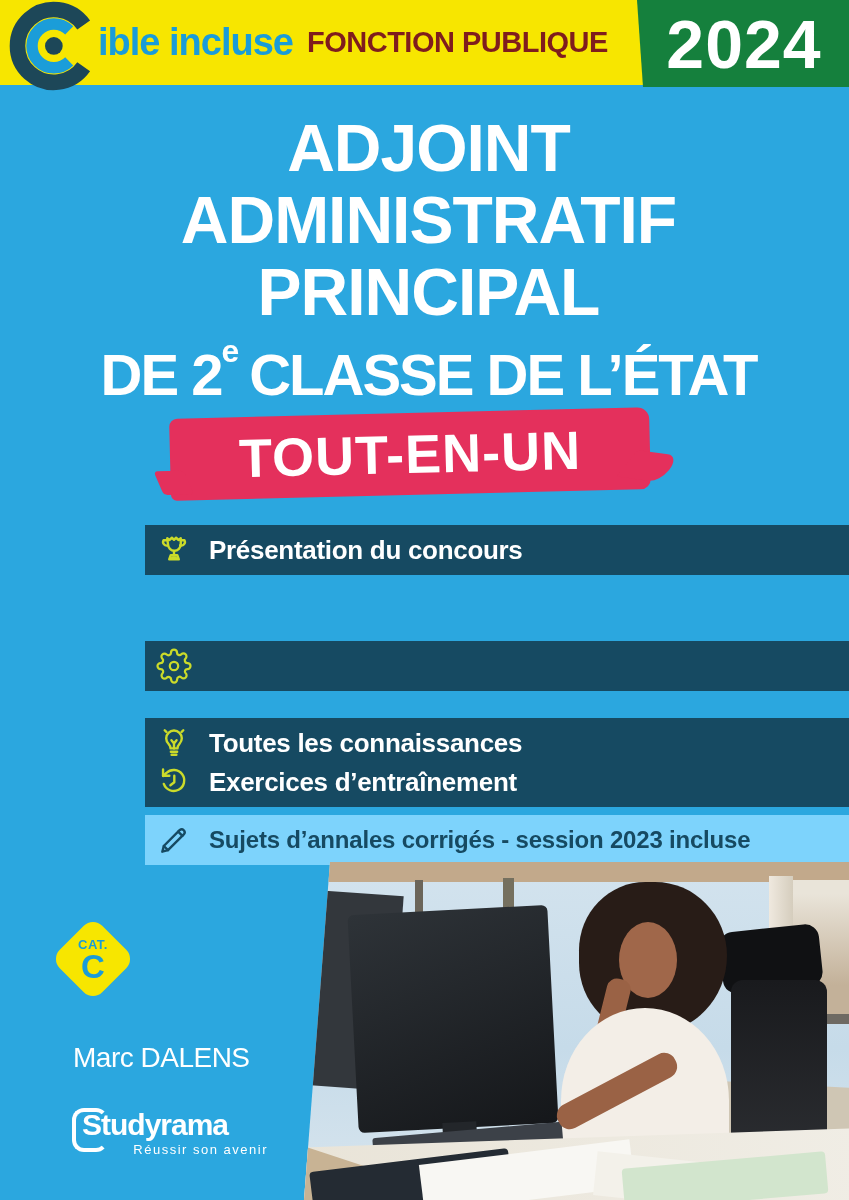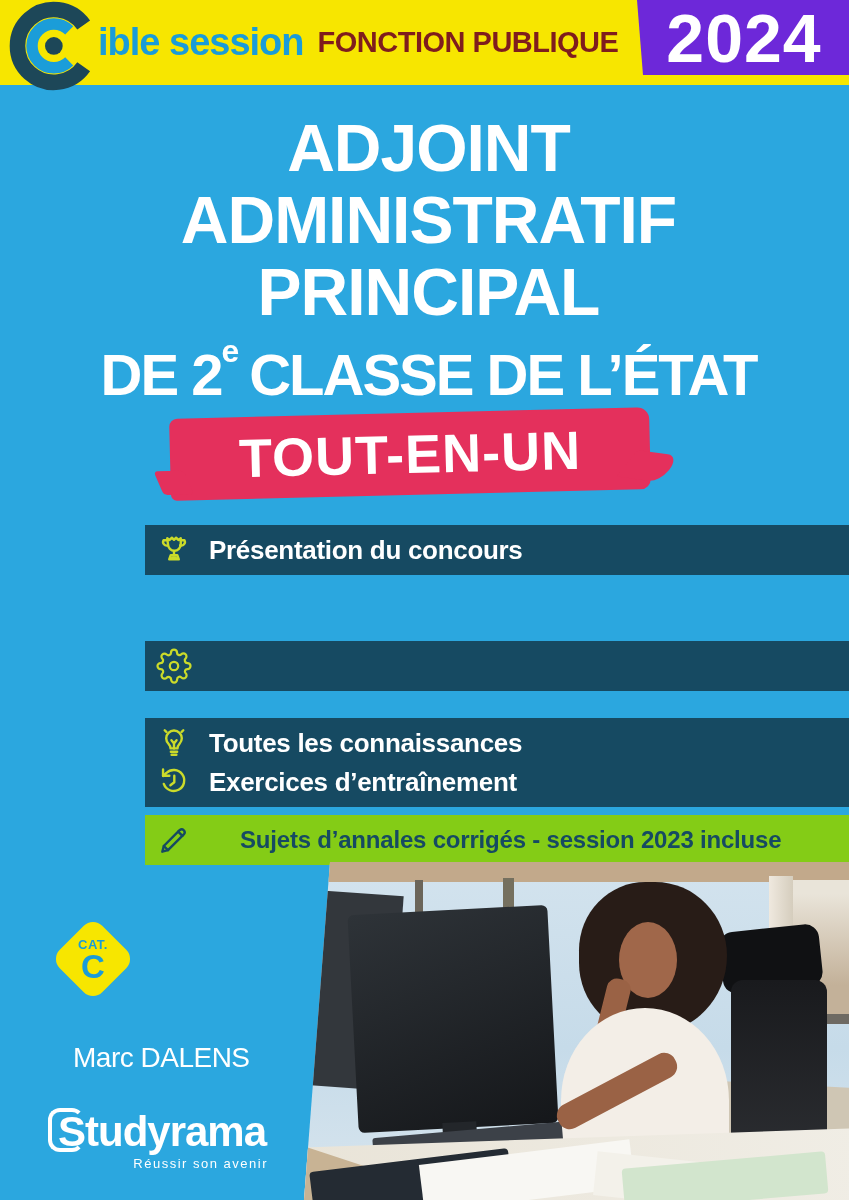--- a/index.html
+++ b/index.html
@@ -5,21 +5,21 @@
   html,body{margin:0;padding:0;}
   body{font-family:"Liberation Sans", sans-serif; background:#9fb3bf;}
   .page{position:relative;width:849px;height:1200px;background:#2ba7df;overflow:hidden;}
 
   
   .top-banner{position:absolute;left:0;top:0;width:849px;height:85px;background:#f7e600;}
   .brand-logo{position:absolute;left:6px;top:-4px;width:104px;height:104px;z-index:3;}
   .brand-text{position:absolute;left:98px;top:0;height:85px;display:flex;align-items:center;z-index:2;}
   .brand-cible{font-size:38px;font-weight:700;color:#1a9cd8;letter-spacing:-1px;}
   .brand-series{font-size:29px;font-weight:600;color:#7f1d1d;letter-spacing:-0.5px;margin-left:14px;}
-  .year-box{position:absolute;left:627px;top:0;width:222px;height:75px;background:#6d28d9;
+  .year-box{position:absolute;left:627px;top:0;width:222px;height:87px;background:#15803d;
             clip-path:polygon(10px 0,100% 0,100% 100%,16px 100%);
             display:flex;align-items:center;justify-content:center;z-index:4;}
   .year{color:#fff;font-size:68px;font-weight:700;letter-spacing:1px;padding-left:12px;}
 
   
   .title{position:absolute;left:0;top:112px;width:849px;text-align:center;color:#fff;
          font-weight:700;line-height:72px;letter-spacing:-1px;z-index:2;}
   .title-line{font-size:66px;padding-left:8px;}
   .title-line4{font-size:58px;letter-spacing:-2px;}
   .title-line4 sup{font-size:0.55em;position:relative;top:-0.4em;}
@@ -33,21 +33,21 @@
                  transform:skewX(-35deg) rotate(8deg);border-radius:3px 14px 12px 3px;}
   .ribbon::before{content:'';position:absolute;left:-12px;top:52px;width:30px;height:24px;background:#e4305c;
                   transform:skewX(22deg);border-radius:4px;}
   .ribbon-label{font-size:54px;font-weight:700;color:#fff;letter-spacing:1px;}
 
   
   .feature-bar{position:absolute;left:145px;width:704px;height:50px;background:#164a62;
                display:flex;align-items:center;padding-left:11px;box-sizing:border-box;}
   .feature-icon{width:36px;height:36px;flex:none;color:#cbdb2a;}
   .feature-label{margin-left:17px;color:#fff;font-weight:700;font-size:26px;letter-spacing:-0.3px;white-space:nowrap;text-align:center;}
-  .feature-bar.highlight{background:#84cc16;gap:31px;}
+  .feature-bar.highlight{background:#7dd3fc;}
   .feature-bar.highlight .feature-icon{color:#164a62;}
   .feature-bar.highlight .feature-label{color:#164a62;font-size:24px;letter-spacing:-0.2px;}
 
   
   .photo{position:absolute;left:303px;top:862px;width:546px;height:338px;
          clip-path:polygon(27px 0,100% 0,100% 100%,1px 100%);
          background:linear-gradient(180deg,#d3e3ee 0%,#c6dbe9 55%,#d8e5ee 100%);overflow:hidden;}
   .photo *{position:absolute;}
   .ph-wallband{left:0;top:0;width:100%;height:20px;background:#c2a98b;}
   .ph-mullionA{left:112px;top:18px;width:8px;height:170px;background:#6b655a;}
@@ -77,41 +77,41 @@
 
   
   .cat-badge{position:absolute;left:63px;top:929px;width:60px;height:60px;background:#f7e600;
              border-radius:13px;transform:rotate(45deg);z-index:2;}
   .cat-badge-inner{position:absolute;left:0;top:0;width:60px;height:60px;transform:rotate(-45deg);
                    display:flex;flex-direction:column;align-items:center;justify-content:center;color:#1a9cd8;}
   .cat-prefix{font-size:13px;font-weight:700;letter-spacing:0.5px;}
   .cat-letter{font-size:33px;font-weight:700;line-height:30px;}
   .author{position:absolute;left:55px;top:1042px;font-size:28px;color:#fff;letter-spacing:-0.5px;z-index:2;margin-left:18px;}
   .publisher{position:absolute;left:50px;top:1108px;color:#fff;z-index:2;}
-  .publisher-name{position:relative;font-size:42px;font-weight:700;letter-spacing:-1px;padding-left:8px;}
+  .publisher-name{position:relative;font-size:30px;font-weight:700;letter-spacing:-1px;padding-left:8px;margin-left:24px;}
   .s-frame{position:absolute;left:-2px;top:0px;width:36px;height:44px;border:4px solid #fff;
            border-right-color:transparent;border-radius:12px;box-sizing:border-box;}
   .publisher-tagline{font-size:13px;letter-spacing:1.5px;text-align:right;width:218px;margin-top:0;}
 </style>
 </head>
 <body>
 
 <div class="page">
 
   <div class="top-banner"></div>
 
   <svg class="brand-logo" viewBox="0 0 100 100">
     <path d="M74.7 27.9 A35 35 0 1 0 74.7 68.1" fill="none" stroke="#1d4758" stroke-width="15"></path>
     <path d="M60.8 33.1 A21 21 0 1 0 60.8 62.9" fill="none" stroke="#1b9dd9" stroke-width="11"></path>
     <circle cx="46" cy="48" r="14" fill="#f7e600"></circle>
     <circle cx="46" cy="48" r="8.5" fill="#1d4758"></circle>
   </svg>
 
   <div class="brand-text">
-    <span class="brand-cible">ible session</span>
+    <span class="brand-cible">ible incluse</span>
     <span class="brand-series">FONCTION PUBLIQUE</span>
   </div>
 
   <div class="year-box">
     <span class="year">2024</span>
   </div>
 
   <div class="title">
     <div class="title-line">ADJOINT</div>
     <div class="title-line">ADMINISTRATIF</div>

